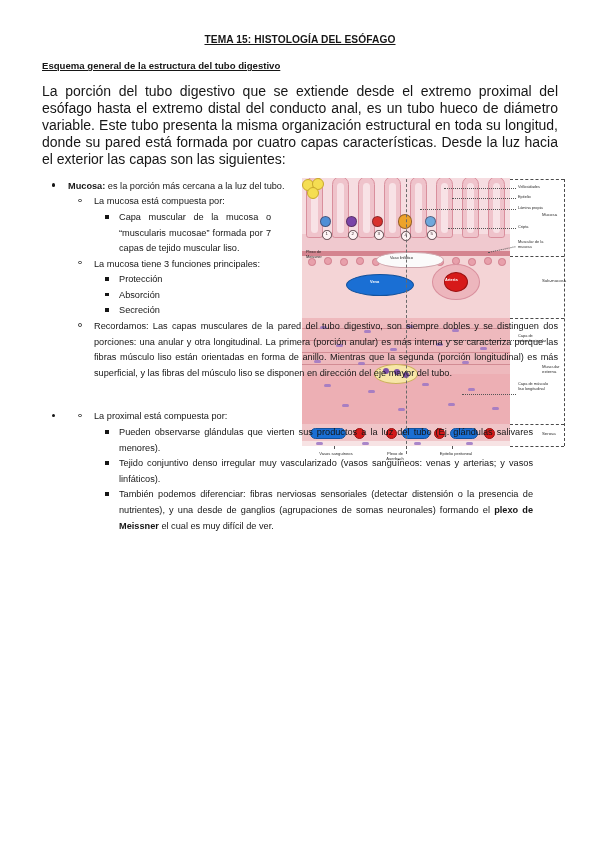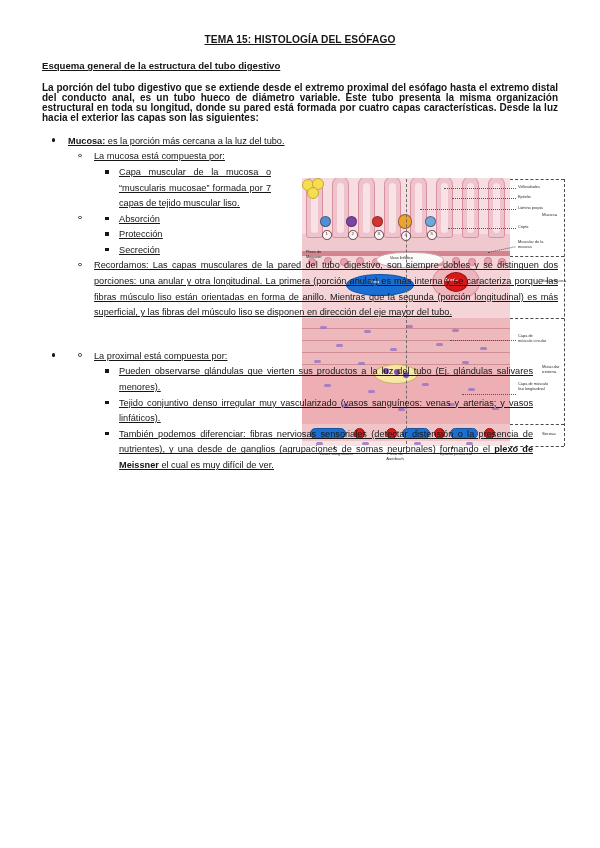--- a/index.html
+++ b/index.html
@@ -36,29 +36,28 @@
   .section-title{
     font-size:9.6px;
     font-weight:bold;
     text-decoration:underline;
     margin:0 0 11px 0;
     line-height:1.2;
   }
 
   
   p.body{
-    font-size:10px;
-    line-height:10px;
+    font-size:14px;
+    line-height:17px;
     text-align:justify;
     margin:0 0 11px 0;
-    font-weight:bold;
-  }
-
-  
-  ul{margin:0;padding:0;list-style:none;text-decoration:underline;}
+  }
+
+  
+  ul{margin:0;padding:0;list-style:none;}
   li{position:relative;}
 
   .lvl1{ padding-left:26px; margin-bottom:2px; }
   .lvl1 > .mk{
     position:absolute;left:10px;top:4.4px;
     width:3.4px;height:3.4px;border-radius:50%;
     background:#161616;
   }
   .lvl1 > .tx{
     font-size:9.2px;line-height:15.6px;display:block;
@@ -431,29 +430,30 @@
               </li>
               <li class="lvl3">
                 <span class="mk"></span>
                 <span class="tx">Capa muscular de la mucosa o “muscularis mucosae” formada por 7 capas de tejido muscular liso.</span>
               </li>
             </ul>
           </li>
 
           <li class="lvl2">
             <span class="mk"></span>
+            <span class="tx" style="width:250px">La mucosa tiene 3 funciones principales:</span>
 
             <ul>
               <li class="lvl3">
                 <span class="mk"></span>
+                <span class="tx" style="width:200px">Protección</span>
+              </li>
+              <li class="lvl3">
+                <span class="mk"></span>
                 <span class="tx" style="width:200px">Absorción</span>
-              </li>
-              <li class="lvl3">
-                <span class="mk"></span>
-                <span class="tx" style="width:200px">Protección</span>
               </li>
               <li class="lvl3">
                 <span class="mk"></span>
                 <span class="tx" style="width:200px">Secreción</span>
               </li>
             </ul>
           </li>
 
           <li class="lvl2">
             <span class="mk"></span>

